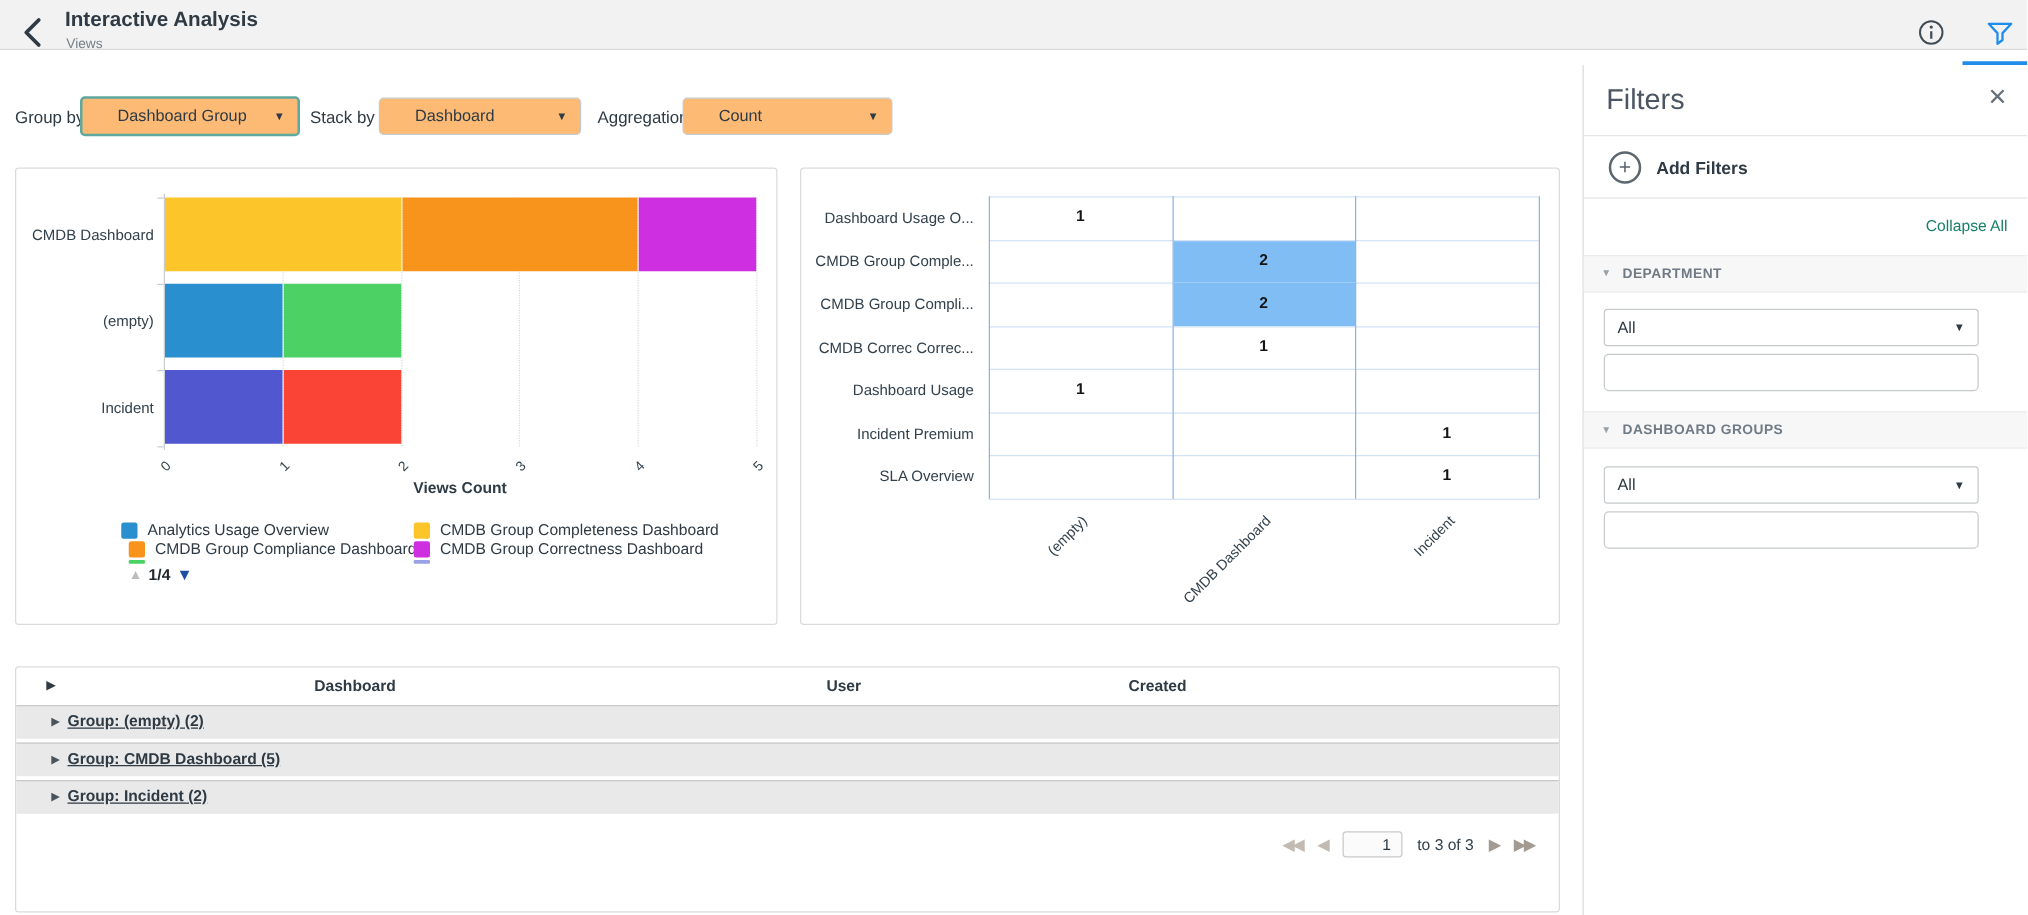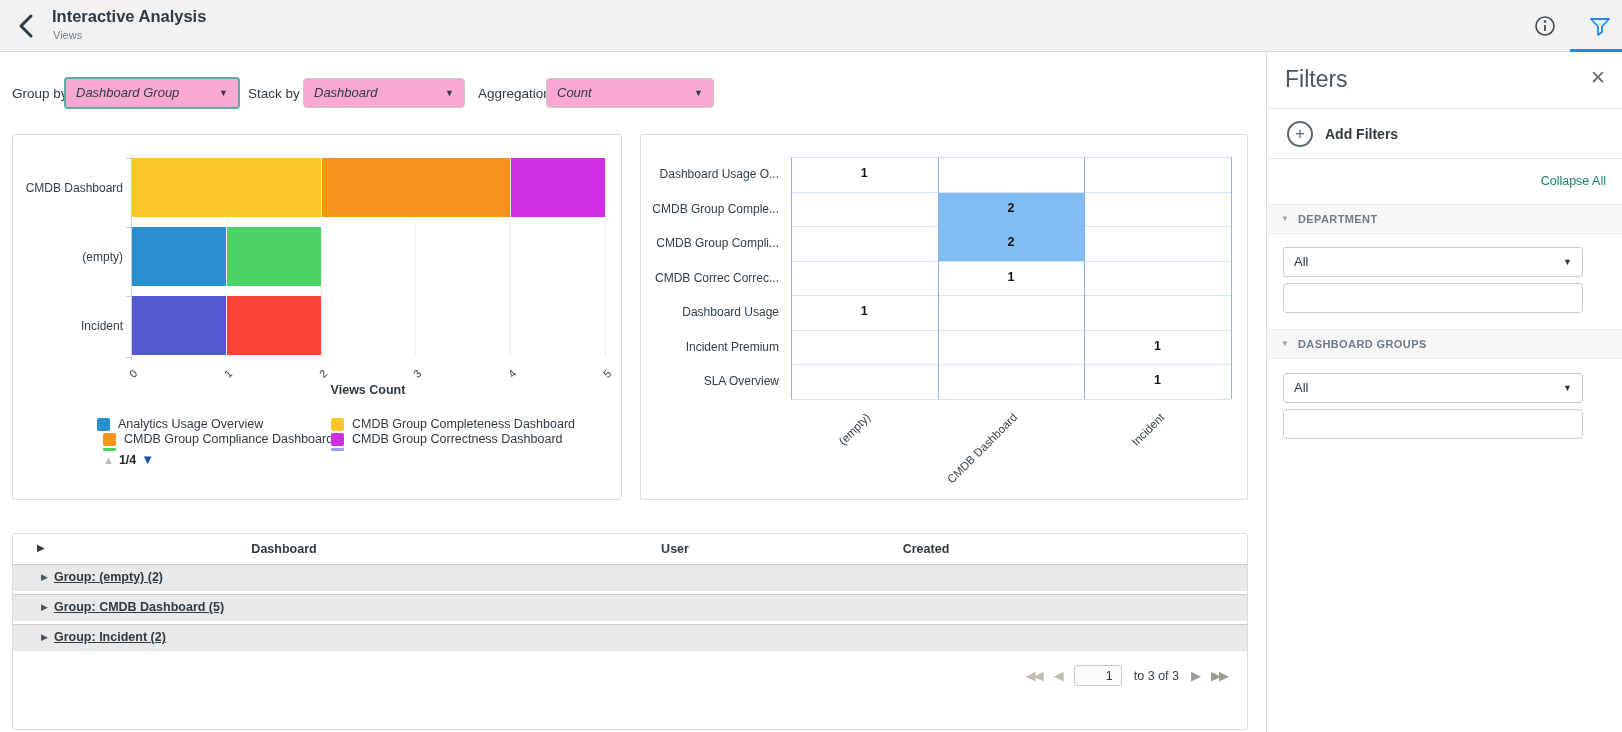--- a/index.html
+++ b/index.html
@@ -1,29 +1,29 @@
 <!DOCTYPE html>
 <html><head>
 <meta charset="utf-8">
 <style>
   html,body{margin:0;padding:0;background:#fff;font-family:"Liberation Sans",sans-serif;}
   .app{position:relative;width:1622px;height:732px;background:#fff;overflow:hidden;color:#2e3a44;}
   .abs{position:absolute;}
 
   
-  .topbar{position:absolute;left:0;top:0;width:1622px;height:52px;background:#f2f2f2;border-bottom:1px solid #d9d9d9;box-sizing:border-box;text-align:center;}
+  .topbar{position:absolute;left:0;top:0;width:1622px;height:40px;background:#f2f2f2;border-bottom:1px solid #d9d9d9;box-sizing:border-box;text-align:center;}
   .back{position:absolute;left:14px;top:12px;width:26px;height:28px;cursor:pointer;}
   .page-title{position:absolute;left:52px;top:7px;font-size:16.5px;font-weight:600;color:#2e3a44;}
   .page-sub{position:absolute;left:53px;top:29px;font-size:11px;color:#768088;}
   .icon-btn{position:absolute;top:13px;width:26px;height:26px;cursor:pointer;}
   .active-underline{position:absolute;right:0;top:49px;width:52px;height:3px;background:#1f8ceb;}
 
   
   .ctl-label{position:absolute;top:86px;font-size:13.5px;color:#2e3a44;}
-  .sel{position:absolute;top:78px;height:30px;background:#f9a8d4;border:1px solid #c6cacc;border-radius:4px;box-sizing:border-box;font-size:13px;color:#2e3a44;line-height:28px;padding-left:10px;cursor:pointer;font-style:italic;}
+  .sel{position:absolute;top:78px;height:30px;background:#fdba74;border:1px solid #c6cacc;border-radius:4px;box-sizing:border-box;font-size:13px;color:#2e3a44;line-height:28px;padding-left:28px;cursor:pointer;}
   .sel.focused{top:77px;height:32px;border:2px solid #5fa8a0;line-height:28px;}
   .sel .arrow{position:absolute;right:10px;top:0;height:100%;display:flex;align-items:center;font-size:9px;color:#2e3a44;}
 
   
   .card{position:absolute;background:#fff;border:1px solid #dbdbdb;border-radius:3px;box-sizing:border-box;}
   #card-bar{left:12px;top:134px;width:610px;height:366px;}
   #card-heat{left:640px;top:134px;width:608px;height:366px;}
   #card-table{left:12px;top:533px;width:1236px;height:197px;}
 
   

